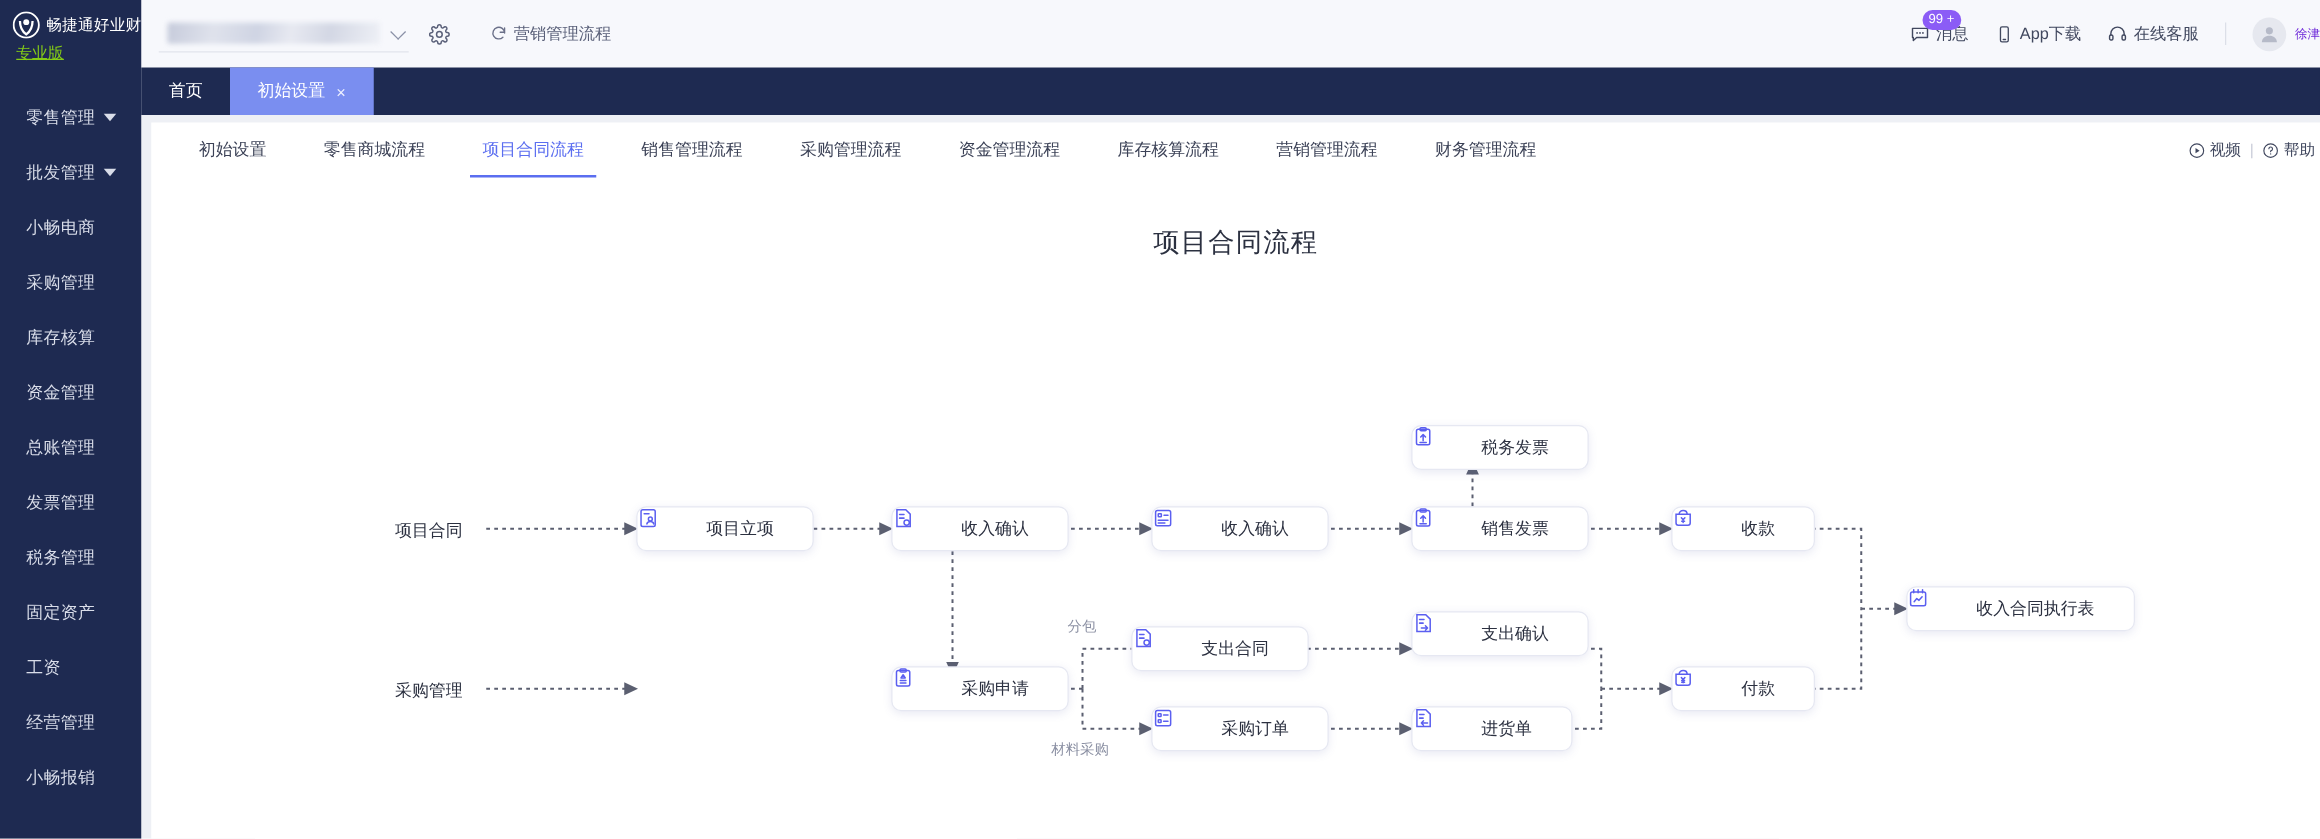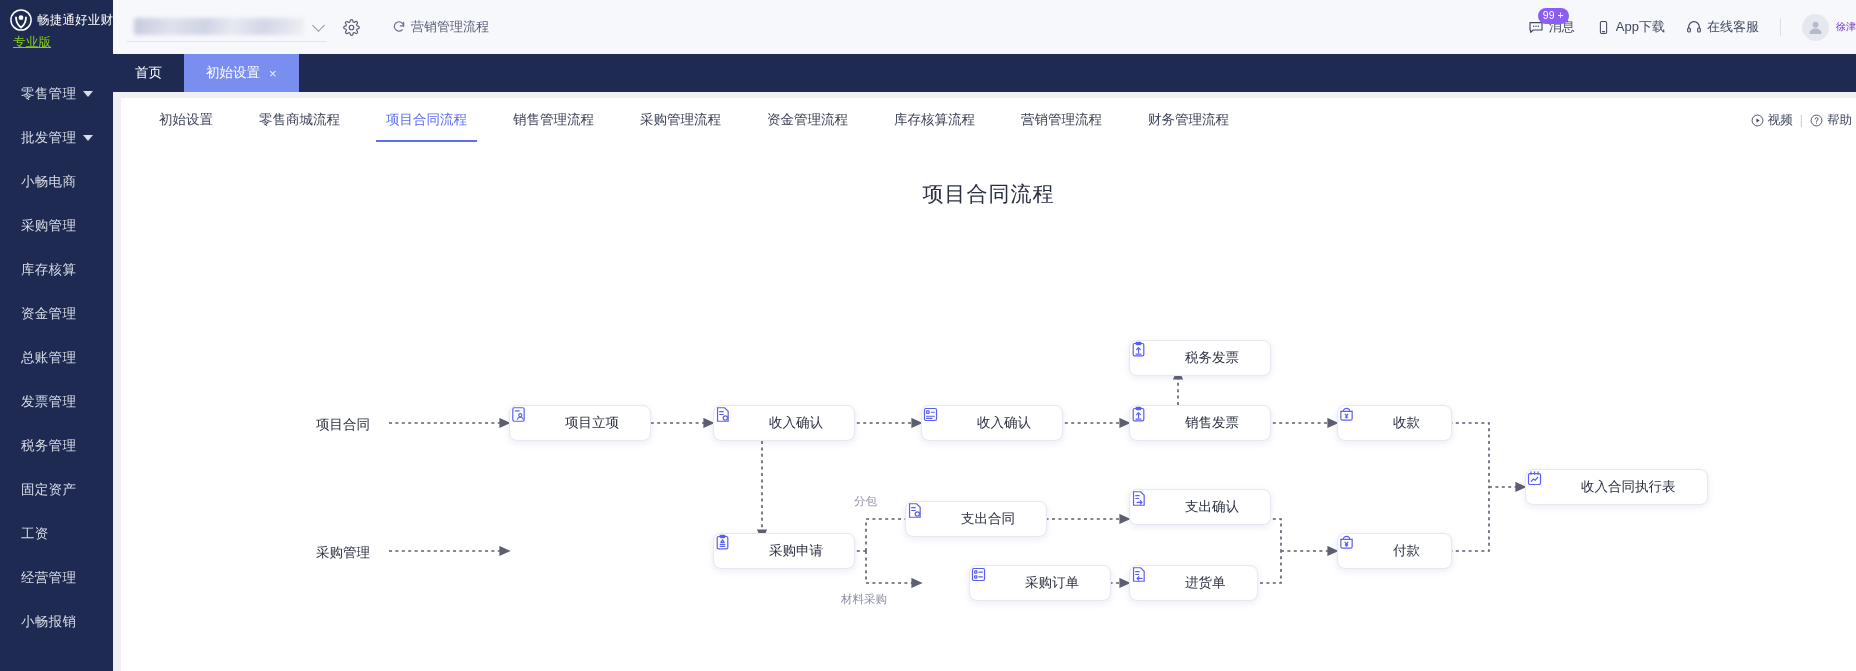--- a/index.html
+++ b/index.html
@@ -507,21 +507,21 @@
                 <svg width="17" height="17" viewBox="0 0 24 24" fill="none" stroke="#5b5ff0" stroke-width="1.7">
                   <path d="M5 2.5h10l5 5v14H5z"></path>
                   <line x1="8" y1="8" x2="13" y2="8" stroke-linecap="round"></line>
                   <line x1="8" y1="12" x2="12" y2="12" stroke-linecap="round"></line>
                   <path d="M10 17.5h7M14.6 15l2.4 2.5-2.4 2.5" stroke-linecap="round" stroke-linejoin="round"></path>
                 </svg>
               </span>
               <span>支出确认</span>
             </div>
 
-            <div class="node" style="left:800px; top:423px;margin-left:48px;">
+            <div class="node" style="left:800px; top:423px;">
               <span class="nico">
                 <svg width="17" height="17" viewBox="0 0 24 24" fill="none" stroke="#5b5ff0" stroke-width="1.7">
                   <rect x="3.5" y="3.5" width="17" height="17" rx="2"></rect>
                   <rect x="6.5" y="7" width="3.2" height="3.2" rx=".6"></rect>
                   <rect x="6.5" y="13.8" width="3.2" height="3.2" rx=".6"></rect>
                   <line x1="12.5" y1="8.6" x2="17.5" y2="8.6" stroke-linecap="round"></line>
                   <line x1="12.5" y1="15.4" x2="17.5" y2="15.4" stroke-linecap="round"></line>
                 </svg>
               </span>
               <span>采购订单</span>

